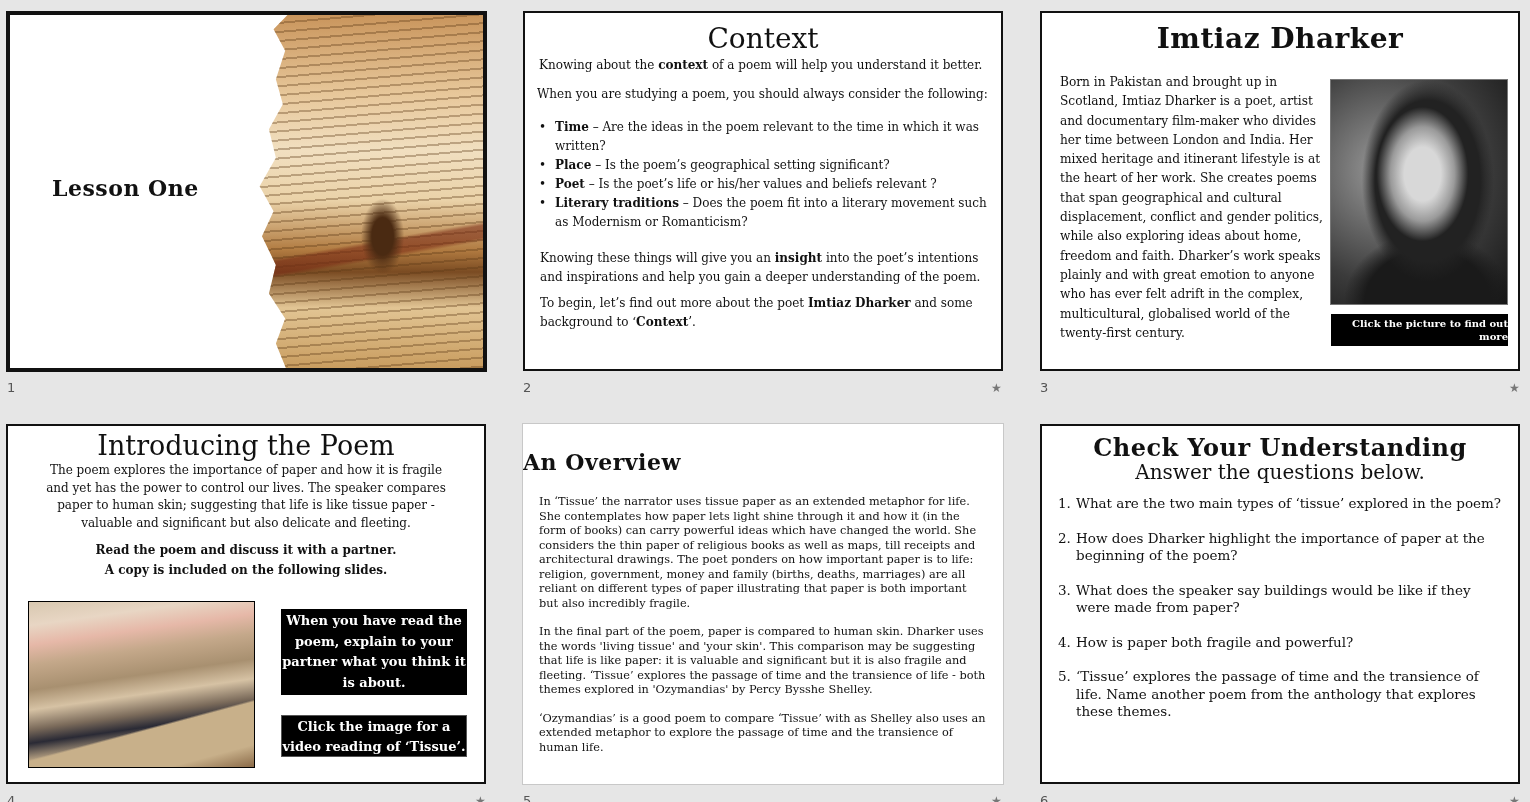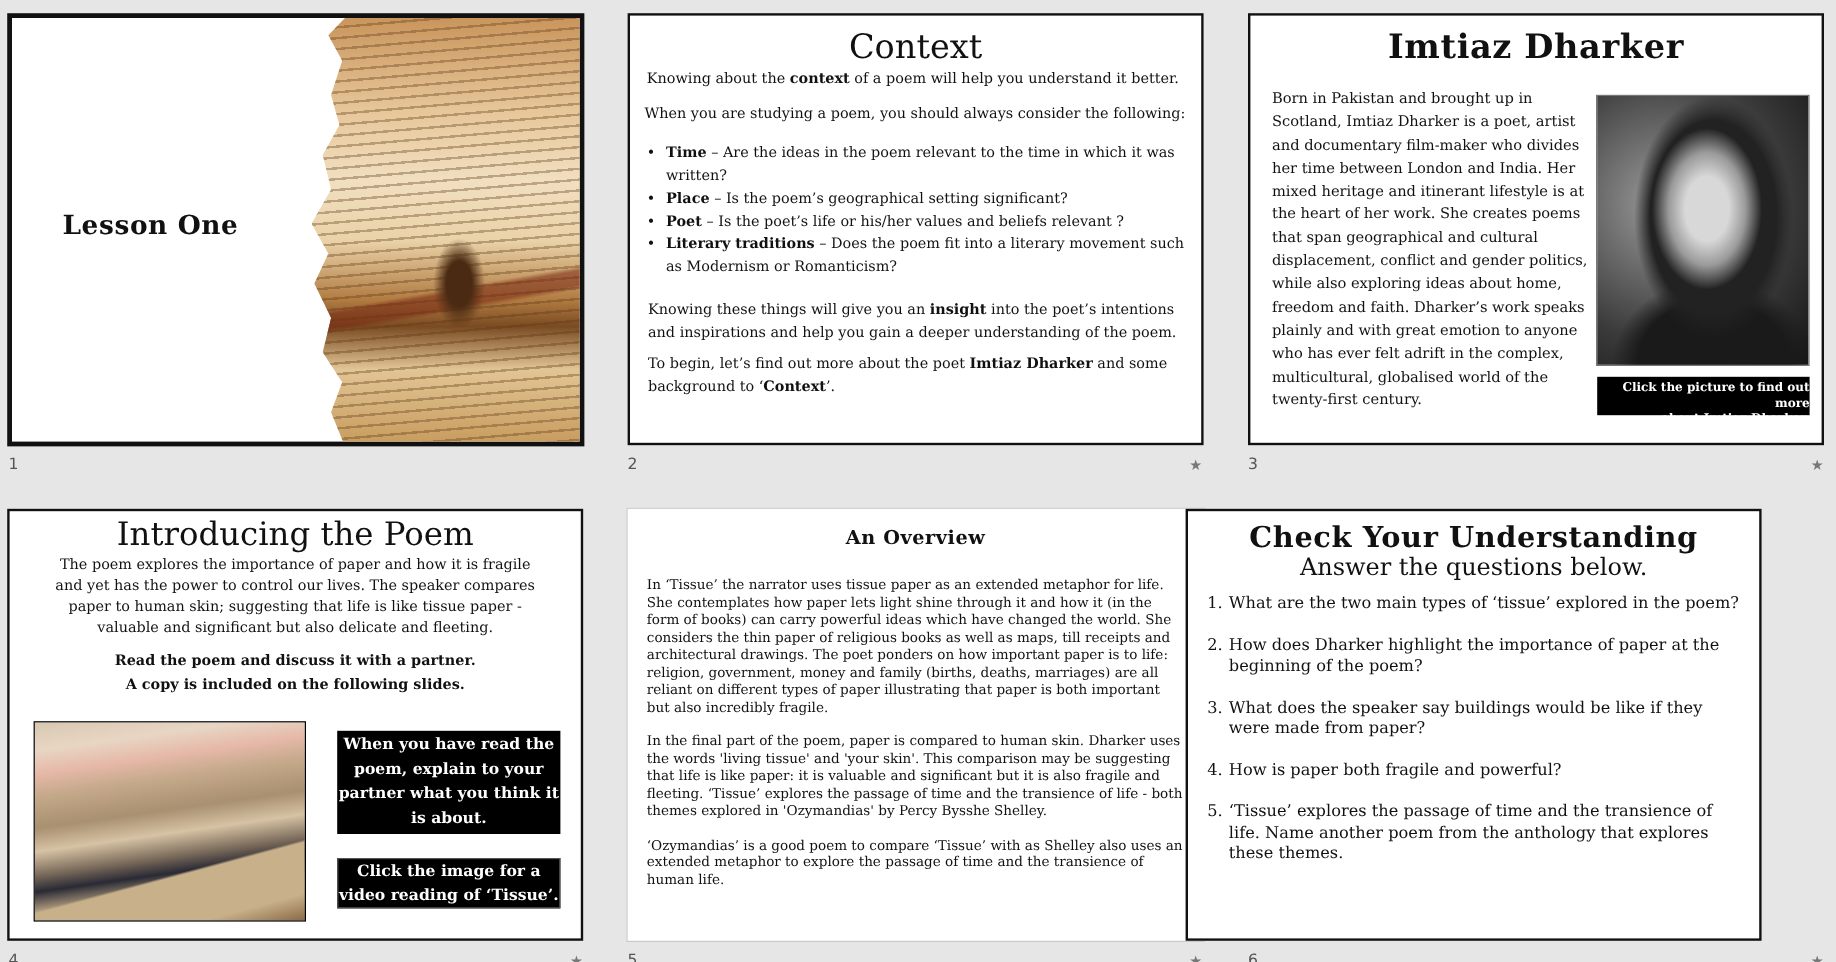--- a/index.html
+++ b/index.html
@@ -59,28 +59,28 @@
     background:
       linear-gradient(165deg, transparent 0 70%, #c8b08a 71% 90%, #8a6a48 100%),
       linear-gradient(172deg, #d8c8b0 0%, #e8d6c4 12%, #e6b8a8 22%, #c4a88a 32%, #a89070 45%, #d6c2a4 55%, #7a6a5a 65%, #2a2a35 72%, #cdb48f 82%, #b59673 100%); }
   #s4 .box1 { position: absolute; left: 273px; top: 183px; width: 186px; height: 86px; background: #000; color: #fff;
     font-size: 13px; font-weight: bold; text-align: center; line-height: 20.5px; padding-top: 2px; }
   #s4 .box2 { position: absolute; left: 273px; top: 289px; width: 186px; height: 42px; background: #000; color: #fff;
     font-size: 13px; font-weight: bold; text-align: center; line-height: 20px; padding-top: 1px; border: 1px solid #555; }
 
   
   #s5 { left: 522px; top: 423px; width: 482px; height: 362px; }
-  #s5 .title { text-align: center; font-size: 16px; font-weight: bold; margin-top: 10px; line-height: 28px; letter-spacing: 0.5px; }
+  #s5 .title { text-align: left; font-size: 22px; font-weight: bold; margin-top: 24px; line-height: 28px; letter-spacing: 0.5px; }
   #s5 p { font-size: 11.3px; line-height: 14.5px; margin: 0 16px; }
   #s5 .p1 { margin-top: 19px; }
   #s5 .p2 { margin-top: 14px; }
   #s5 .p3 { margin-top: 14px; }
 
   
-  #s6 { left: 988px; top: 424px; width: 480px; height: 360px; }
+  #s6 { left: 1040px; top: 424px; width: 480px; height: 360px; }
   #s6 .title { text-align: center; font-size: 24px; font-weight: bold; margin-top: 7px; line-height: 30px; letter-spacing: 0.5px; }
   #s6 .sub { text-align: center; font-size: 20px; line-height: 18px; }
   #s6 ol { list-style: none; margin: 14px 14px 0 16px; }
   #s6 li { position: relative; padding-left: 18px; font-size: 13.5px; line-height: 17.5px; margin-bottom: 17px; }
   #s6 li .n { position: absolute; left: 0; top: 0; }
 </style>
 </head>
 <body>
 
 <div class="slide b-selected" id="s1">

